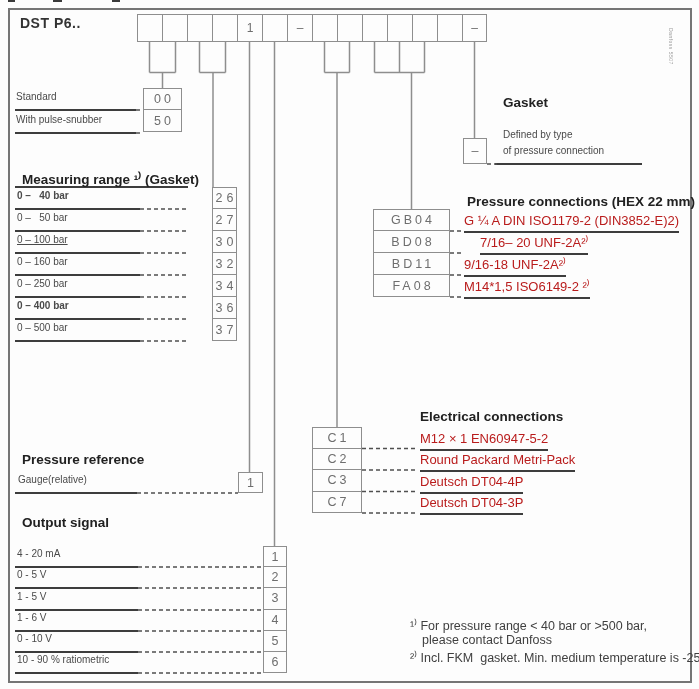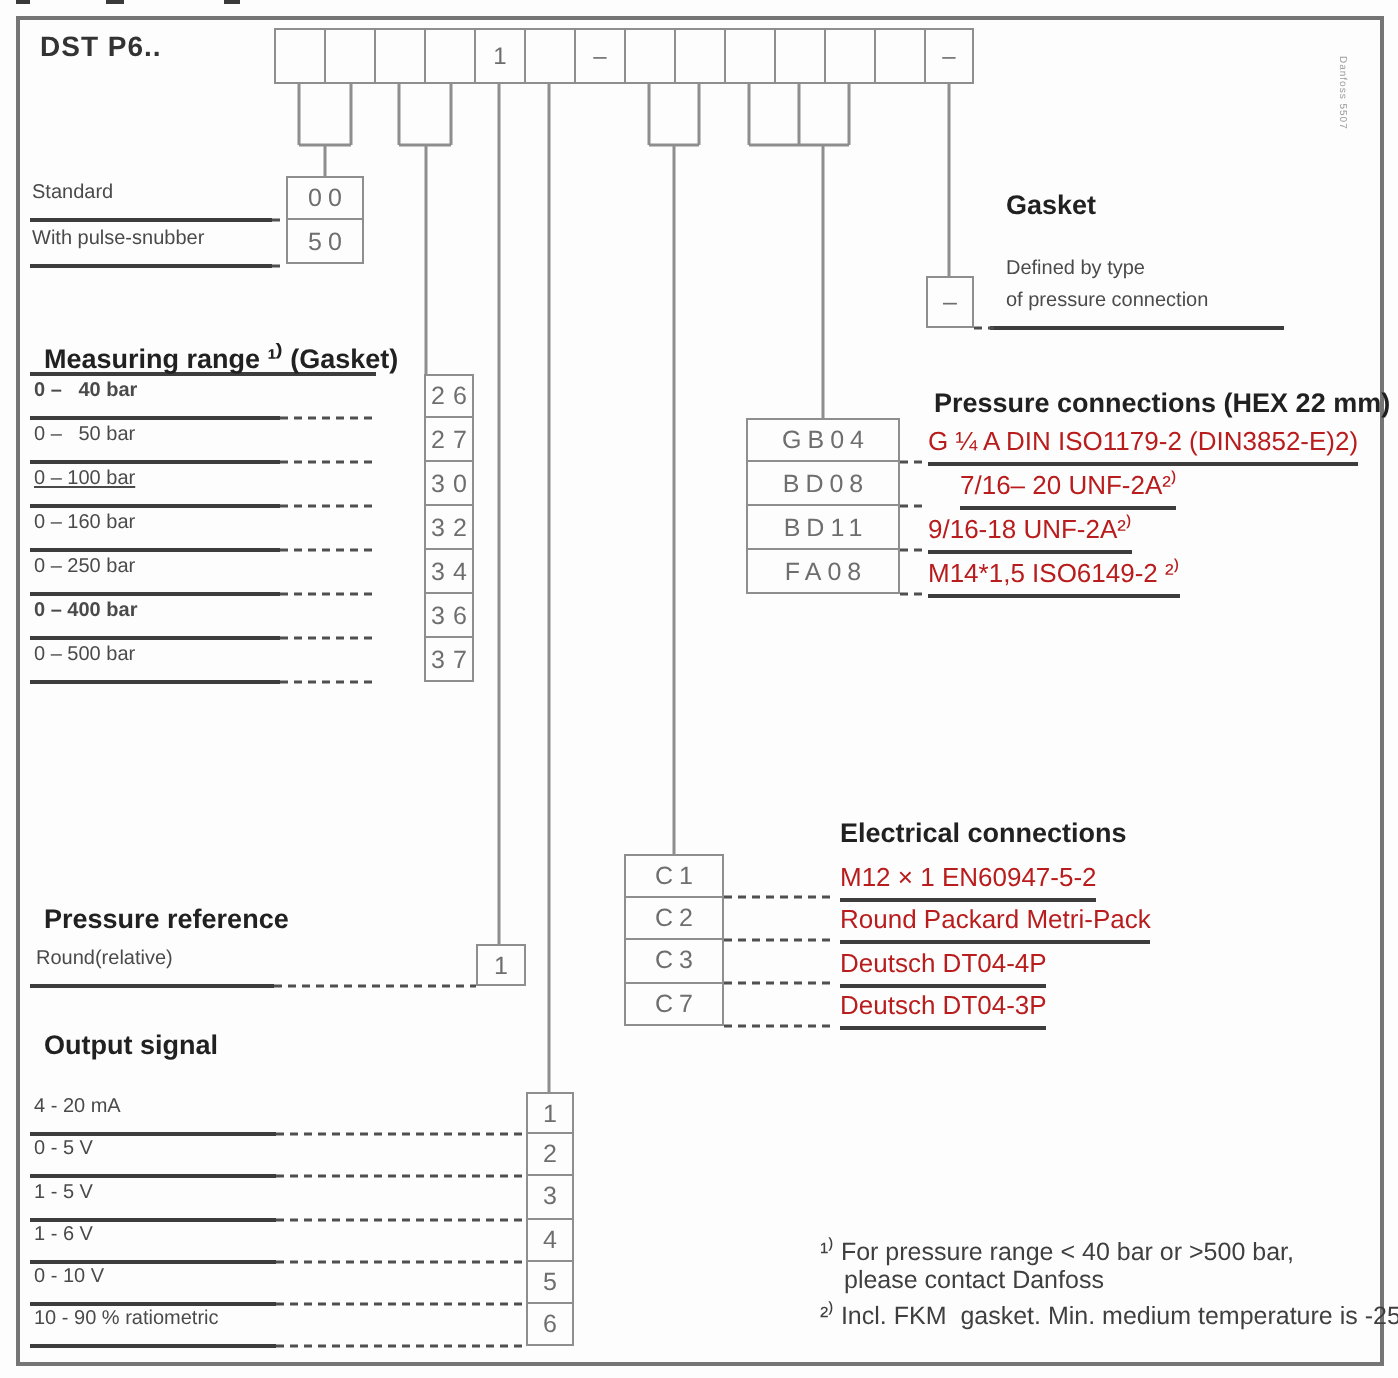--- a/index.html
+++ b/index.html
@@ -152,21 +152,21 @@
     <div class="vcell" style="height:21.5px;">C2</div>
     <div class="vcell" style="height:21.5px;">C3</div>
     <div class="vcell" style="height:21.5px;">C7</div>
   </div>
   <div class="opt" style="left:420px;top:429px;">M12 × 1 EN60947-5-2</div>
   <div class="opt" style="left:420px;top:450px;">Round Packard Metri-Pack</div>
   <div class="opt" style="left:420px;top:472px;">Deutsch DT04-4P</div>
   <div class="opt" style="left:420px;top:493px;">Deutsch DT04-3P</div>
 
   <div class="abs heading" style="left:22px;top:452px;">Pressure reference</div>
-  <div class="abs lbl" style="left:18px;top:474px;">Round(relative)</div>
+  <div class="abs lbl" style="left:18px;top:474px;">Gauge(relative)</div>
   <div class="abs vtable" style="left:238px;top:472px;width:25px;">
     <div class="vcell" style="height:21px;letter-spacing:0;text-indent:0;">1</div>
   </div>
 
   <div class="abs heading" style="left:22px;top:515px;">Output signal</div>
   <div class="abs lbl" style="left:17px;top:548px;">4 - 20 mA</div>
   <div class="abs lbl" style="left:17px;top:569px;">0 - 5 V</div>
   <div class="abs lbl" style="left:17px;top:591px;">1 - 5 V</div>
   <div class="abs lbl" style="left:17px;top:612px;">1 - 6 V</div>
   <div class="abs lbl" style="left:17px;top:633px;">0 - 10 V</div>

